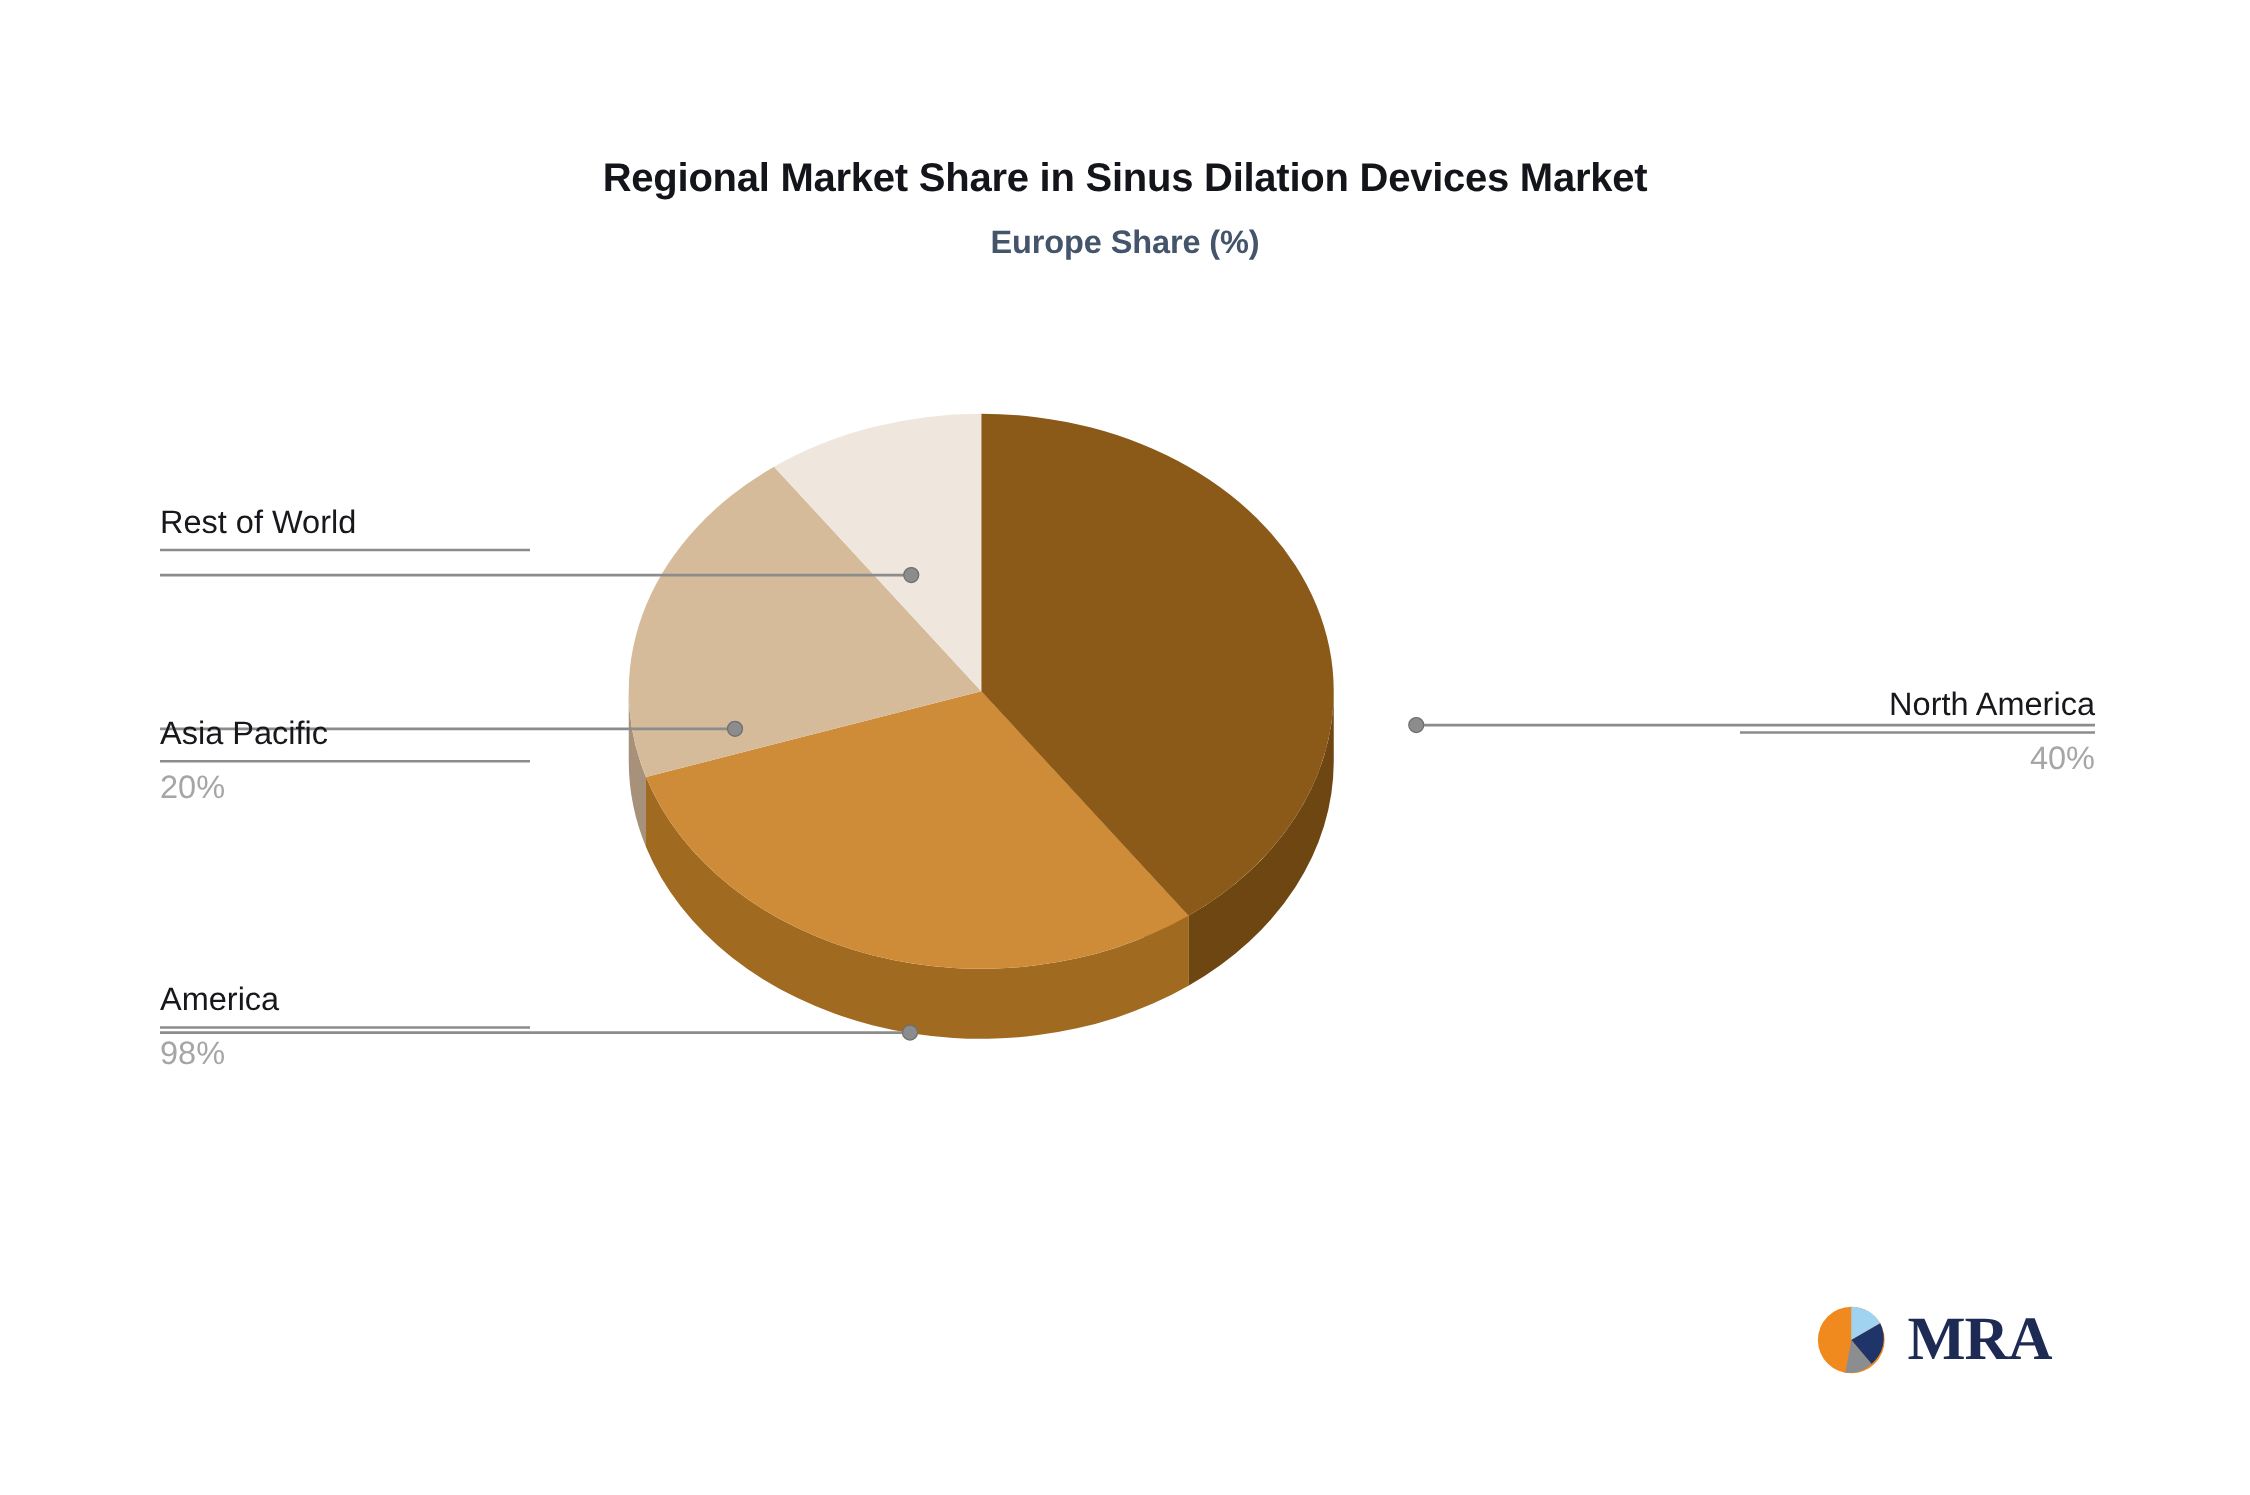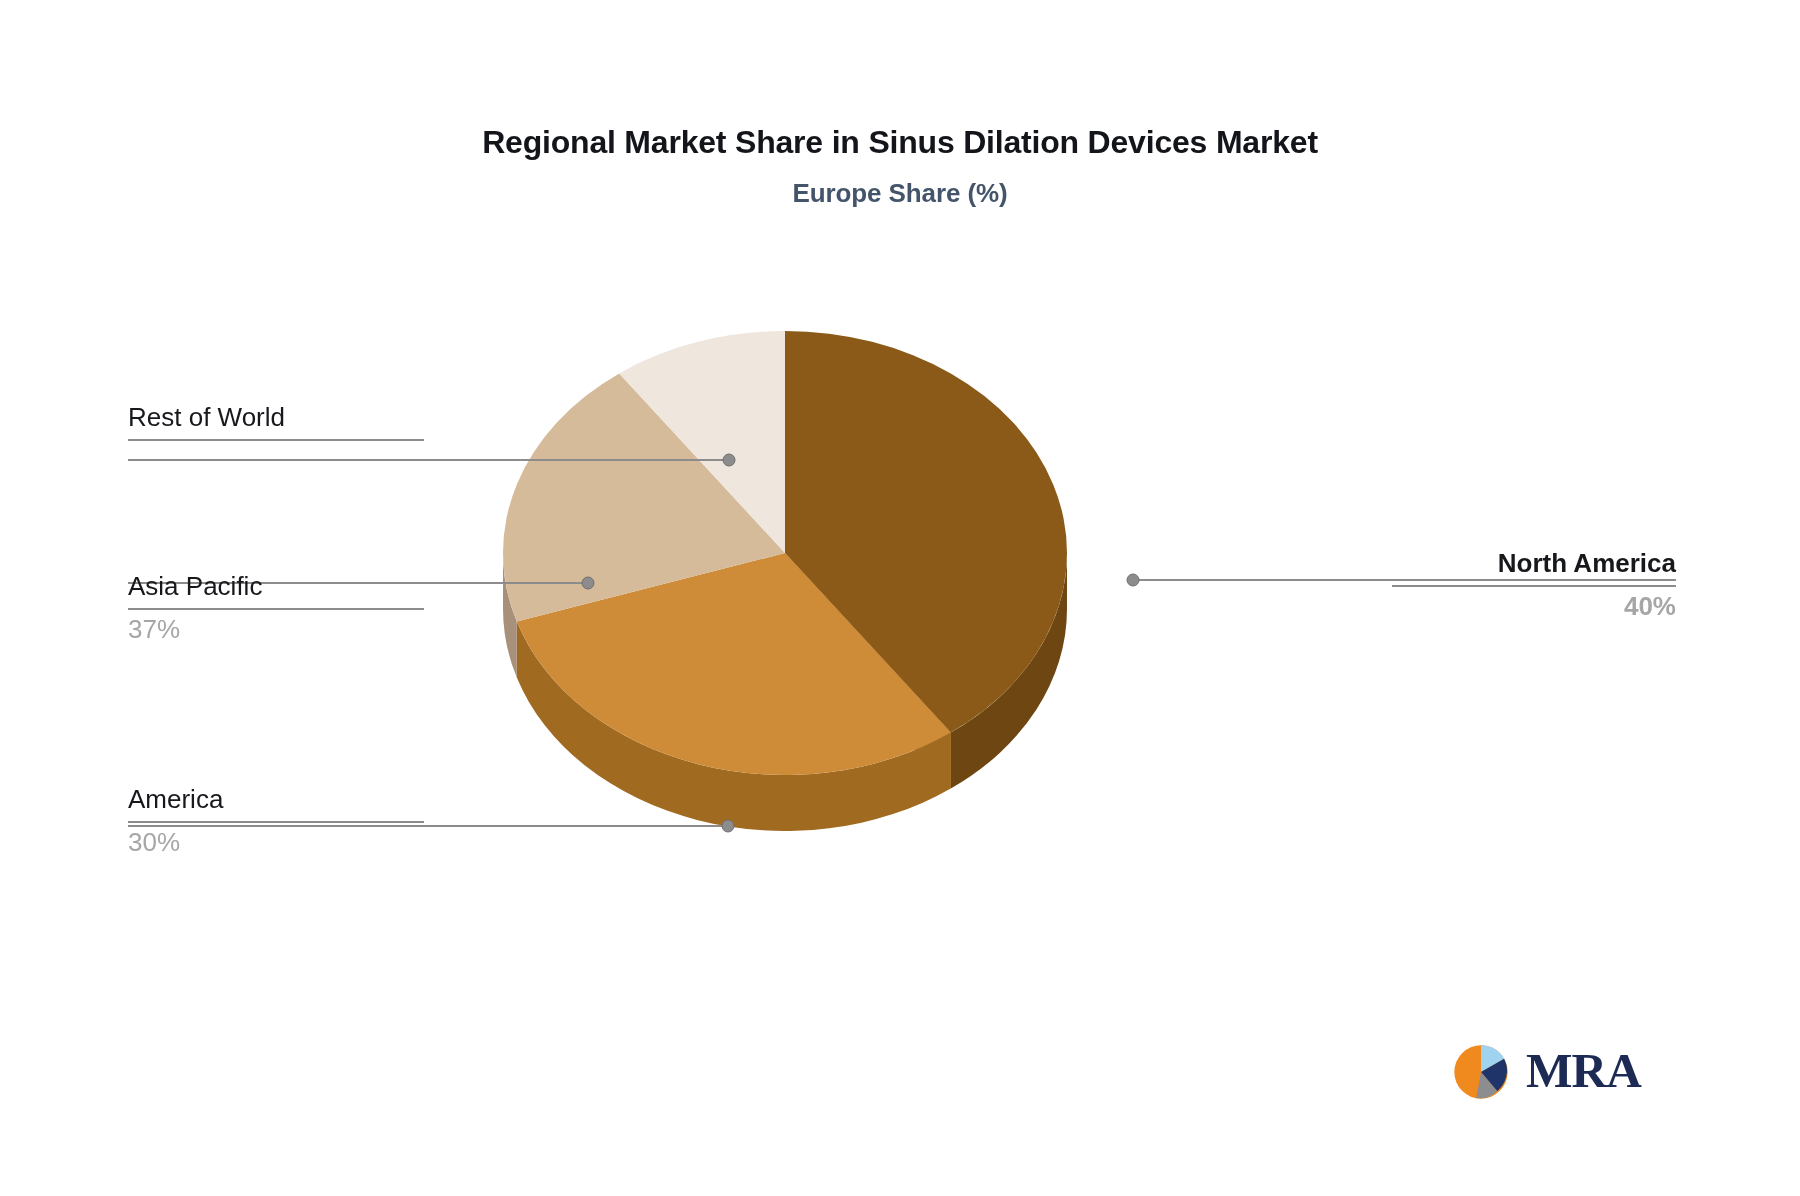--- a/index.html
+++ b/index.html
@@ -67,21 +67,21 @@
     white-space:nowrap;
   }
   .callout.left  .cl-name,
   .callout.left  .cl-value { text-align:left; }
   .callout.right .cl-name,
   .callout.right .cl-value { text-align:right; }
 
   #callout-row   { left:128px; top:402px;  width:296px; }
   #callout-apac  { left:128px; top:571px;  width:296px; }
   #callout-eu    { left:128px; top:784px;  width:296px; }
-  #callout-na    { left:1392px; top:548px; width:284px;font-weight:bold; }
+  #callout-na    { left:1392px; top:548px; width:284px; }
 
   
   #logo {
     position:absolute;
     left:1452px; top:1038px;
     width:206px; height:68px;
     display:flex;
     align-items:center;
     gap:16px;
   }
@@ -131,27 +131,27 @@
   </svg>
 
   <div class="callout left" id="callout-row">
     <div class="cl-name">Rest of World</div>
     <div class="cl-rule"></div>
   </div>
 
   <div class="callout left" id="callout-apac">
     <div class="cl-name">Asia Pacific</div>
     <div class="cl-rule"></div>
-    <div class="cl-value">37%</div>
+    <div class="cl-value">20%</div>
   </div>
 
   <div class="callout left" id="callout-eu">
     <div class="cl-name">America</div>
     <div class="cl-rule"></div>
-    <div class="cl-value">30%</div>
+    <div class="cl-value">98%</div>
   </div>
 
   <div class="callout right" id="callout-na">
     <div class="cl-name">North America</div>
     <div class="cl-rule"></div>
     <div class="cl-value">40%</div>
   </div>
 
   <div id="logo">
     <svg id="logo-mark" viewBox="0 0 100 100">

